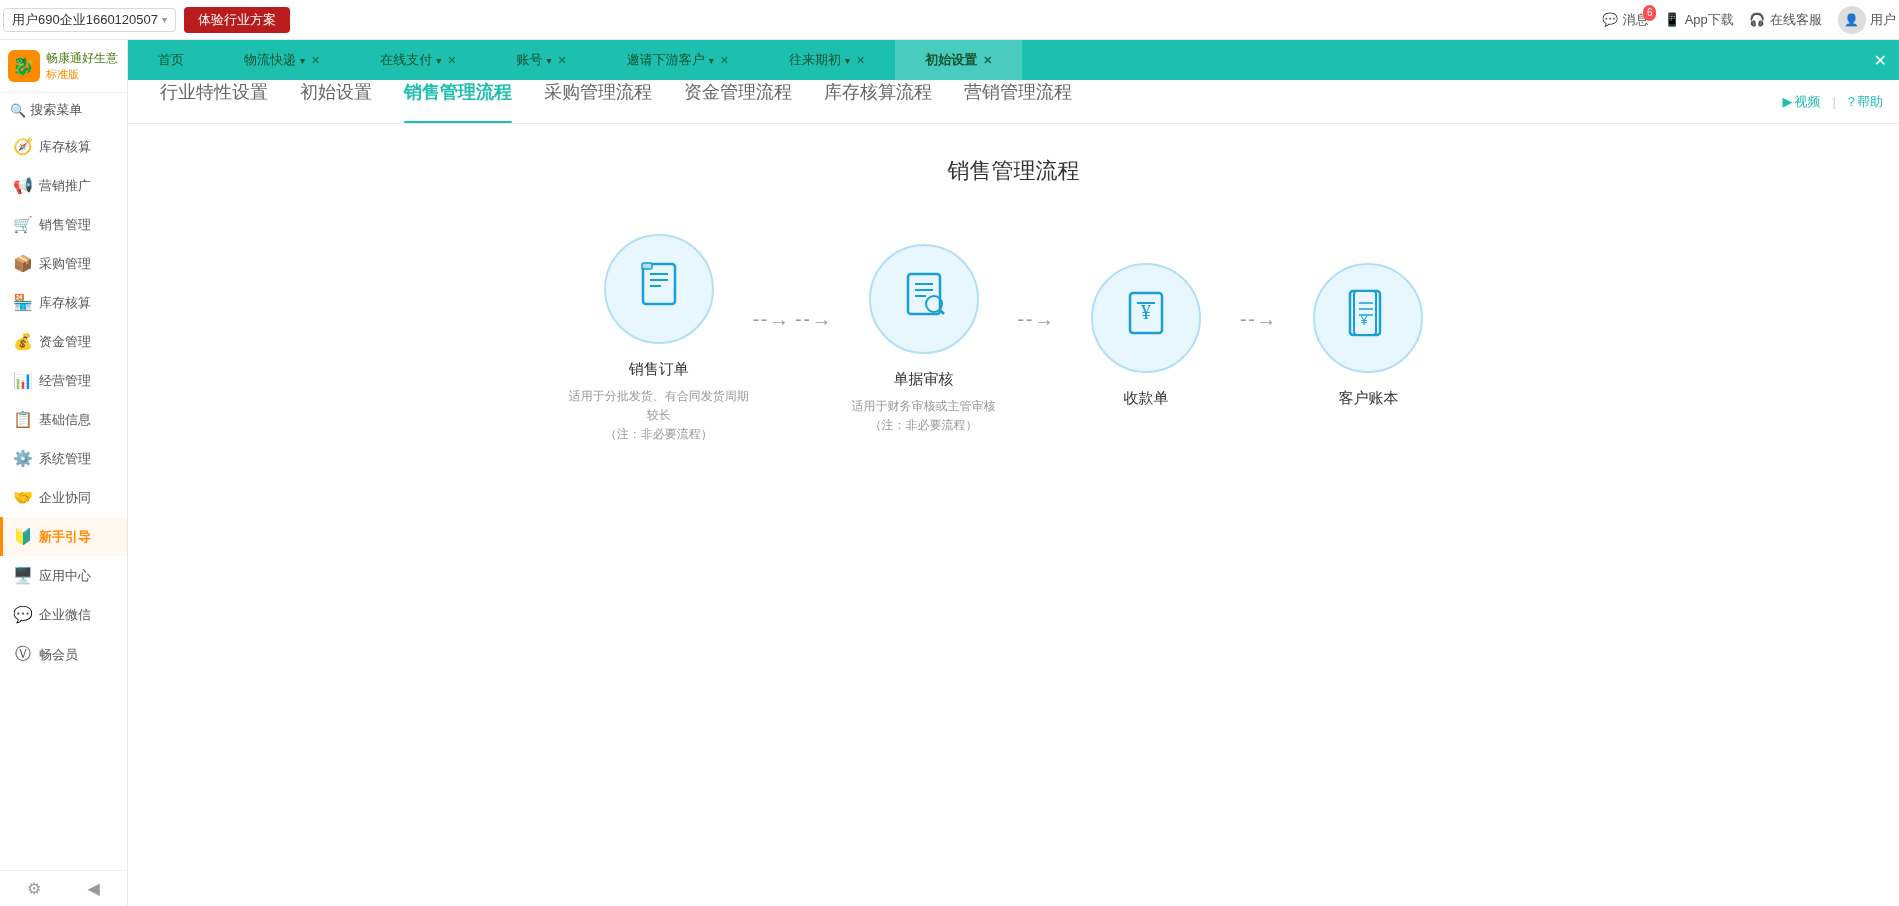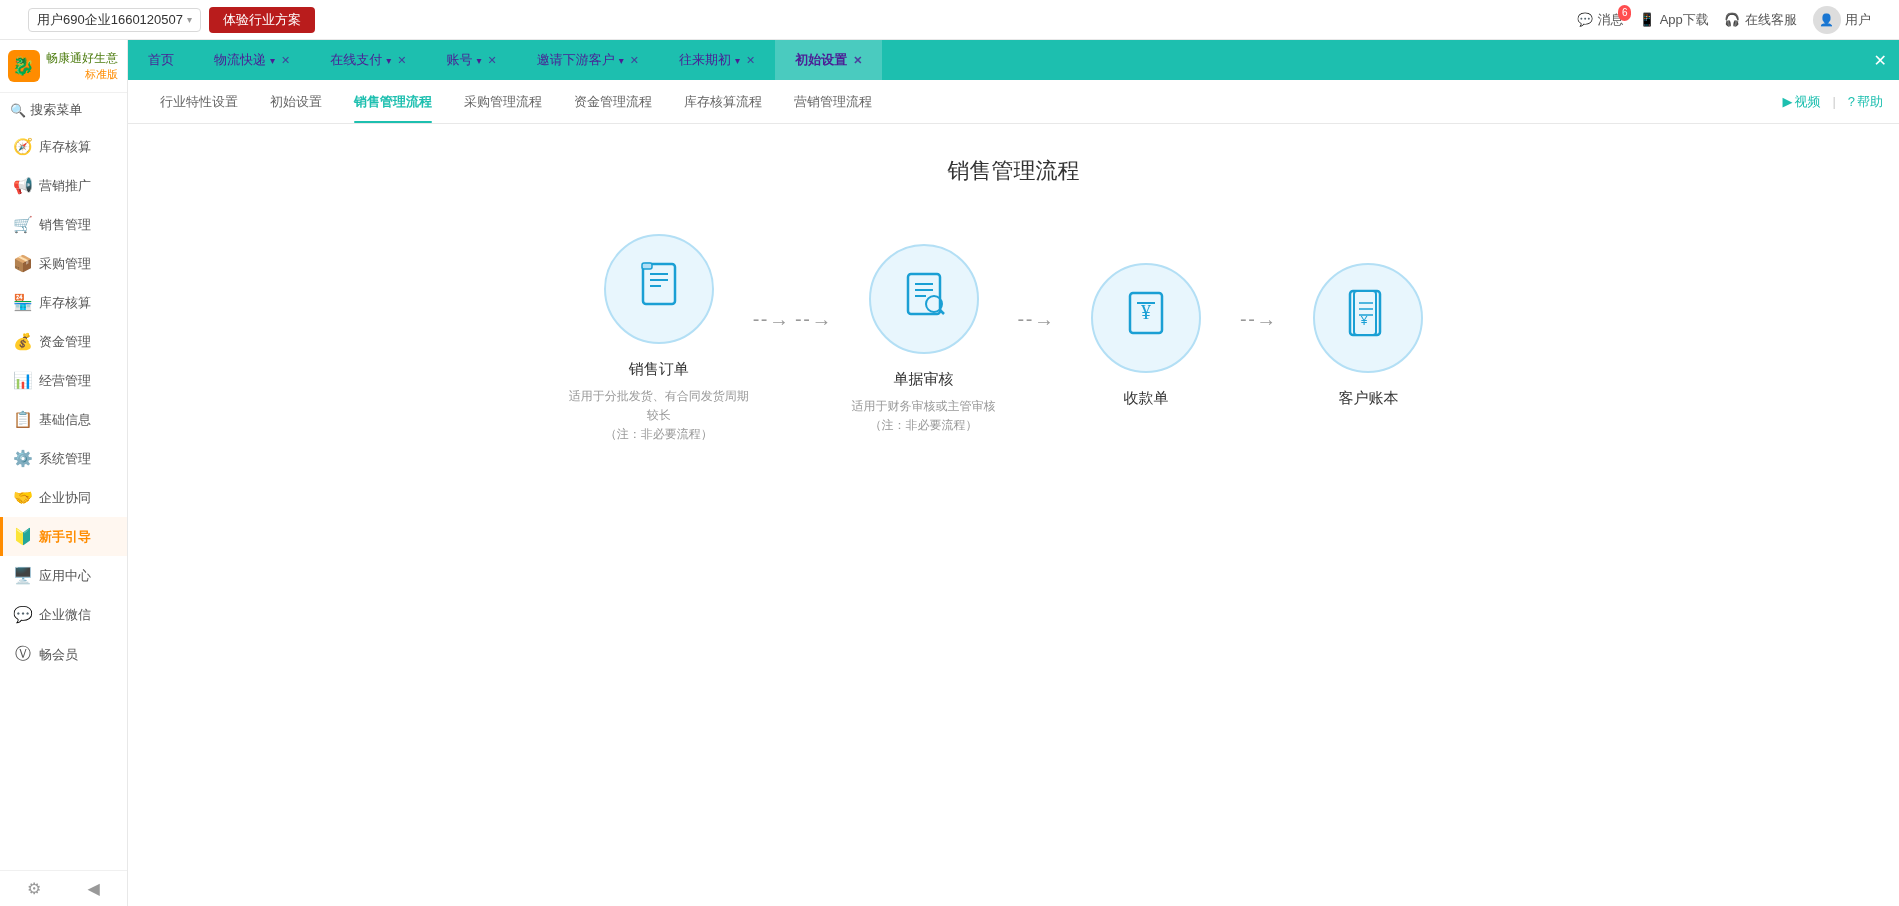--- a/index.html
+++ b/index.html
@@ -2,21 +2,21 @@
 <html><head>
   <meta charset="utf-8">
   <style>
     * { box-sizing: border-box; margin: 0; padding: 0; }
     body { font-family: "Microsoft YaHei", "PingFang SC", sans-serif; font-size: 14px; background: #f5f5f5; overflow: hidden; }
 
     
     .top-bar {
       display: flex; align-items: center; justify-content: space-between;
       height: 40px; background: #fff; border-bottom: 1px solid #e8e8e8;
-      padding: 0 28px;
+      padding: 0 3px;
     }
     .top-bar-left { display: flex; align-items: center; gap: 8px; }
     .company-select {
       display: flex; align-items: center; gap: 4px;
       border: 1px solid #d9d9d9; border-radius: 4px; padding: 2px 8px;
       cursor: pointer; font-size: 13px; color: #333;
     }
     .company-select .chevron { color: #999; font-size: 10px; }
     .trial-btn {
       background: #b91c1c; color: #fff; border: none; border-radius: 4px;
@@ -39,21 +39,21 @@
       width: 128px; background: #fff; border-right: 1px solid #e8e8e8;
       display: flex; flex-direction: column; overflow-y: auto; flex-shrink: 0;
     }
     .sidebar-logo {
       display: flex; align-items: center; gap: 6px;
       padding: 10px 8px; border-bottom: 1px solid #f0f0f0;
     }
     .logo-icon { width: 32px; height: 32px; background: #ff8c00; border-radius: 6px;
       display: flex; align-items: center; justify-content: center; color: #fff; font-size: 18px; }
     .logo-text { font-size: 12px; color: #4d7c0f; line-height: 1.4; }
-    .logo-sub { font-size: 11px; color: #ff8c00; text-align: right; }
+    .logo-sub { font-size: 11px; color: #ff8c00; }
 
     .sidebar-search {
       display: flex; align-items: center; gap: 4px;
       padding: 8px 10px; cursor: pointer; color: #555; font-size: 13px;
     }
 
     .sidebar-item {
       display: flex; align-items: center; gap: 6px;
       padding: 10px 10px; cursor: pointer; color: #555; font-size: 13px;
       border-left: 3px solid transparent;
@@ -71,37 +71,37 @@
     
     .content-area { flex: 1; display: flex; flex-direction: column; overflow: hidden; }
 
     
     .nav-tabs {
       background: #1dbfaf; display: flex; align-items: center;
       height: 40px; padding: 0 0; position: relative;
     }
     .nav-tab {
       display: flex; align-items: center; gap: 4px;
-      padding: 0 20px; height: 100%; color: #4c1d95; font-size: 13px;
+      padding: 0 30px; height: 100%; color: #14532d; font-size: 13px;
       cursor: pointer; white-space: nowrap; position: relative; justify-content: flex-end;
     }
     .nav-tab.active { background: rgba(255,255,255,0.2); font-weight: bold; }
     .nav-tab .close-x { font-size: 11px; margin-left: 2px; opacity: 0.8; }
     .nav-tab .dropdown-arrow { font-size: 10px; }
     .nav-close-all { position: absolute; right: 0; top: 0; height: 100%;
       display: flex; align-items: center; padding: 0 12px; color: #fff; cursor: pointer; font-size: 16px; }
 
     
     .sub-tabs {
       display: flex; align-items: center; padding: 0 16px;
       background: #fff; border-bottom: 1px solid #e8e8e8; height: 44px;
     }
     .sub-tab {
-      padding: 0 16px; height: 100%; display: flex; align-items: center;
-      cursor: pointer; color: #666; font-size: 13px; position: relative;
+      padding: 0 16px; height: 100%; display: flex; align-items: flex-start;
+      cursor: pointer; color: #666; font-size: 18px; position: relative;
       white-space: nowrap;
     }
     .sub-tab.active { color: #1dbfaf; font-weight: bold; }
     .sub-tab.active::after {
       content: ''; position: absolute; bottom: 0; left: 16px; right: 16px;
       height: 2px; background: #1dbfaf; border-radius: 2px;
     }
     .sub-tabs-right {
       margin-left: auto; display: flex; align-items: center; gap: 12px;
       color: #1dbfaf; font-size: 13px;

